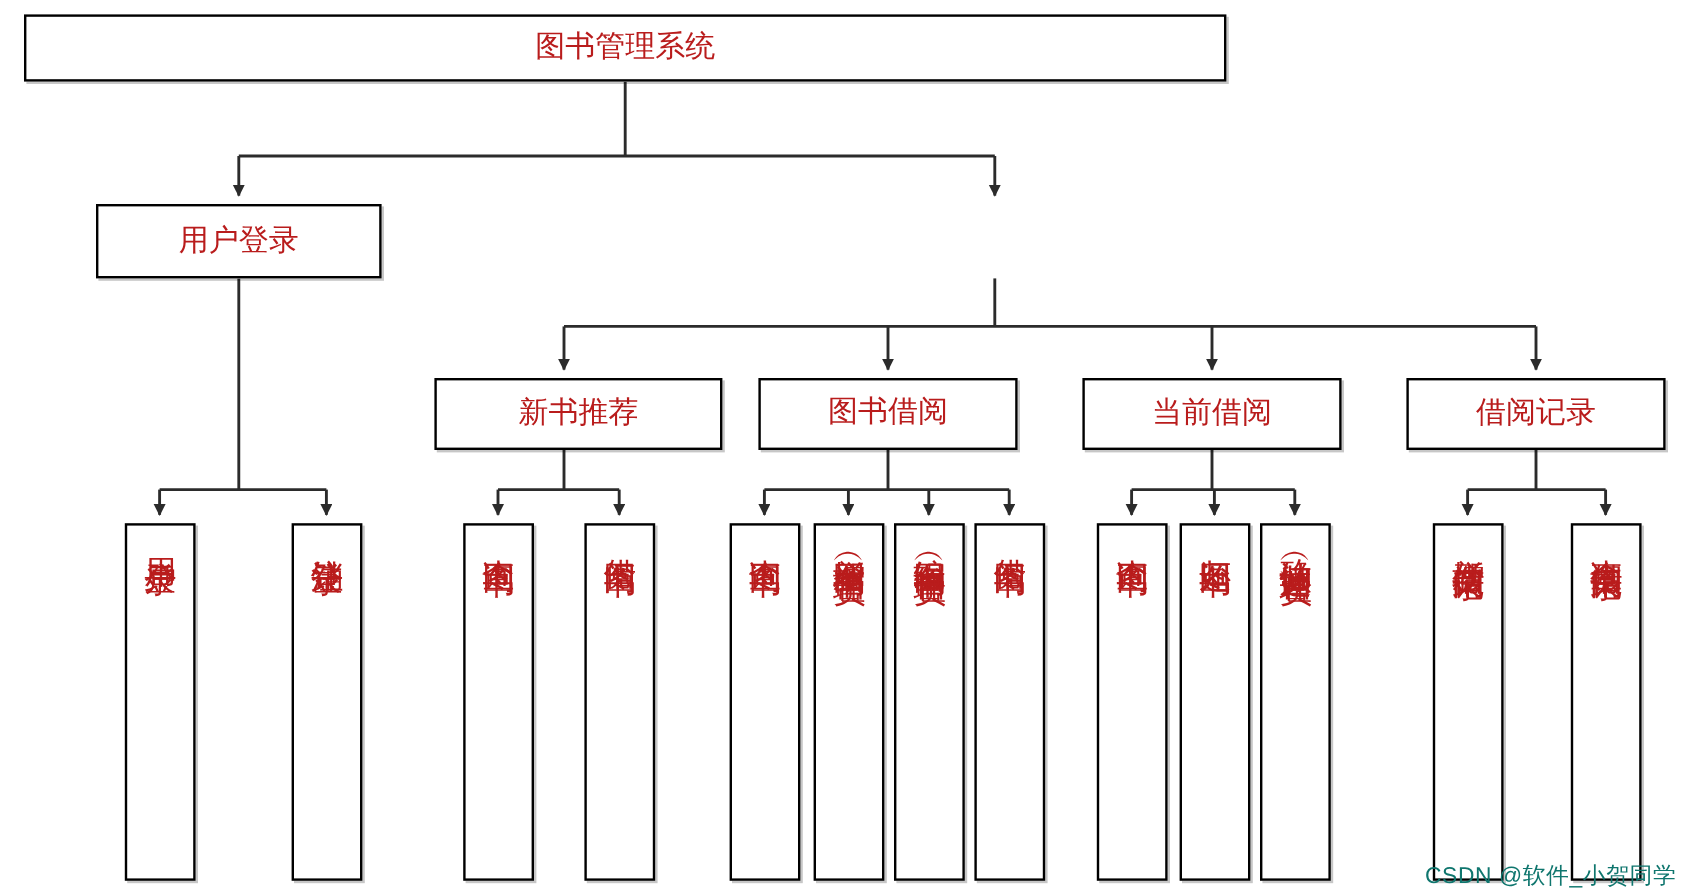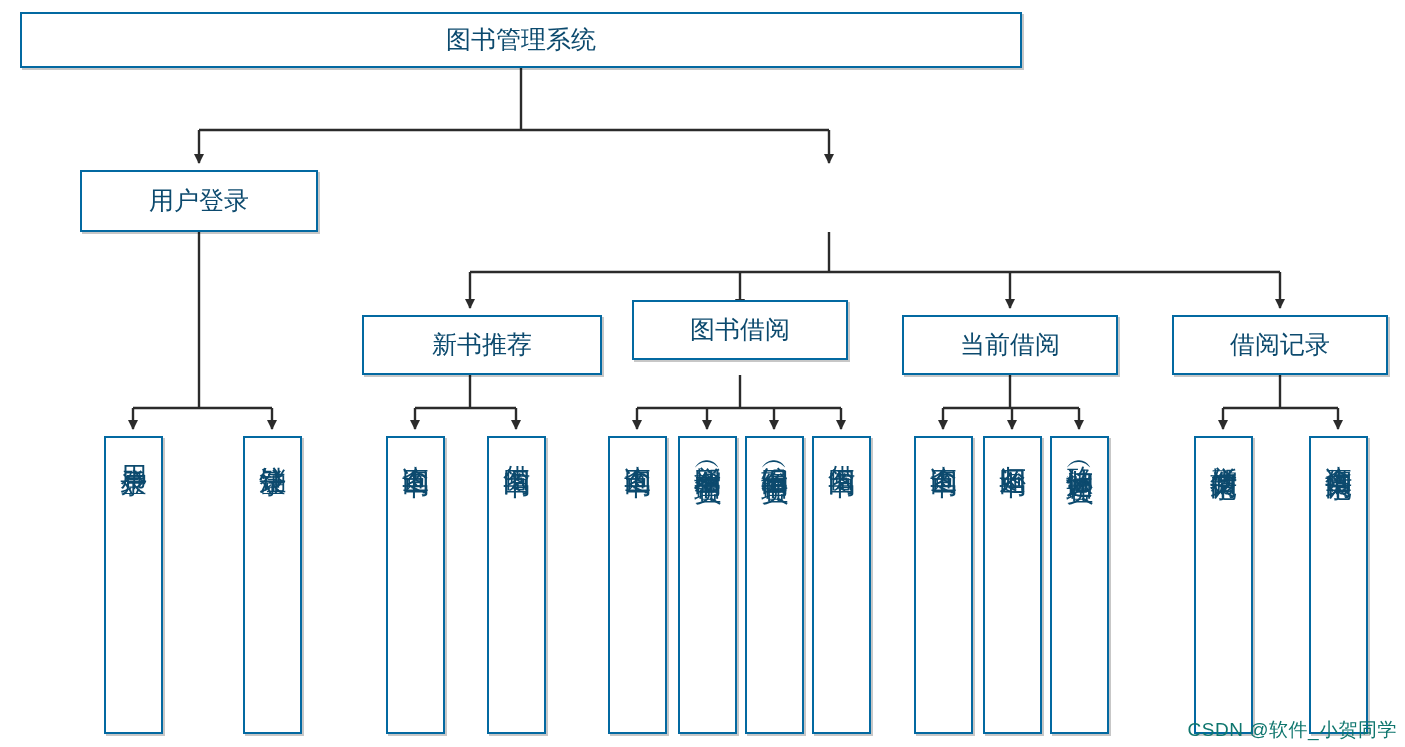--- a/index.html
+++ b/index.html
@@ -22,26 +22,26 @@
     left: 0;
     top: 0;
     width: 1405px;
     height: 747px;
     pointer-events: none;
   }
   .node {
     position: absolute;
     box-sizing: border-box;
     background: #ffffff;
-    border: 2px solid #0369a1;
+    border: 2px solid #000000;
     box-shadow: 2px 2px 0 rgba(0,0,0,0.22);
     display: flex;
     align-items: center;
     justify-content: center;
-    color: #0c4a6e;
+    color: #b91c1c;
   }
   .node .label {
     text-align: center;
     line-height: 1.18;
     white-space: nowrap;
   }
   
   .node.h .label {
     font-size: 25px;
   }
@@ -133,21 +133,21 @@
     <span class="label">图书管理系统</span>
   </div>
 
   <div class="node h" style="left:80px; top:170px; width:238px; height:62px;">
     <span class="label">用户登录</span>
   </div>
 
   <div class="node h" style="left:362px; top:315px; width:240px; height:60px;">
     <span class="label">新书推荐</span>
   </div>
-  <div class="node h" style="left:632px; top:300px; width:216px; height:60px;">
+  <div class="node h" style="left:632px; top:315px; width:216px; height:60px;font-family:Liberation Mono, monospace;">
     <span class="label">图书借阅</span>
   </div>
   <div class="node h" style="left:1172px; top:315px; width:216px; height:60px;">
     <span class="label">借阅记录</span>
   </div>
   <div class="node h" style="left:902px; top:315px; width:216px; height:60px;">
     <span class="label">当前借阅</span>
   </div>
 
   <div class="node v" style="left:104px; top:436px; width:59px; height:298px;">

